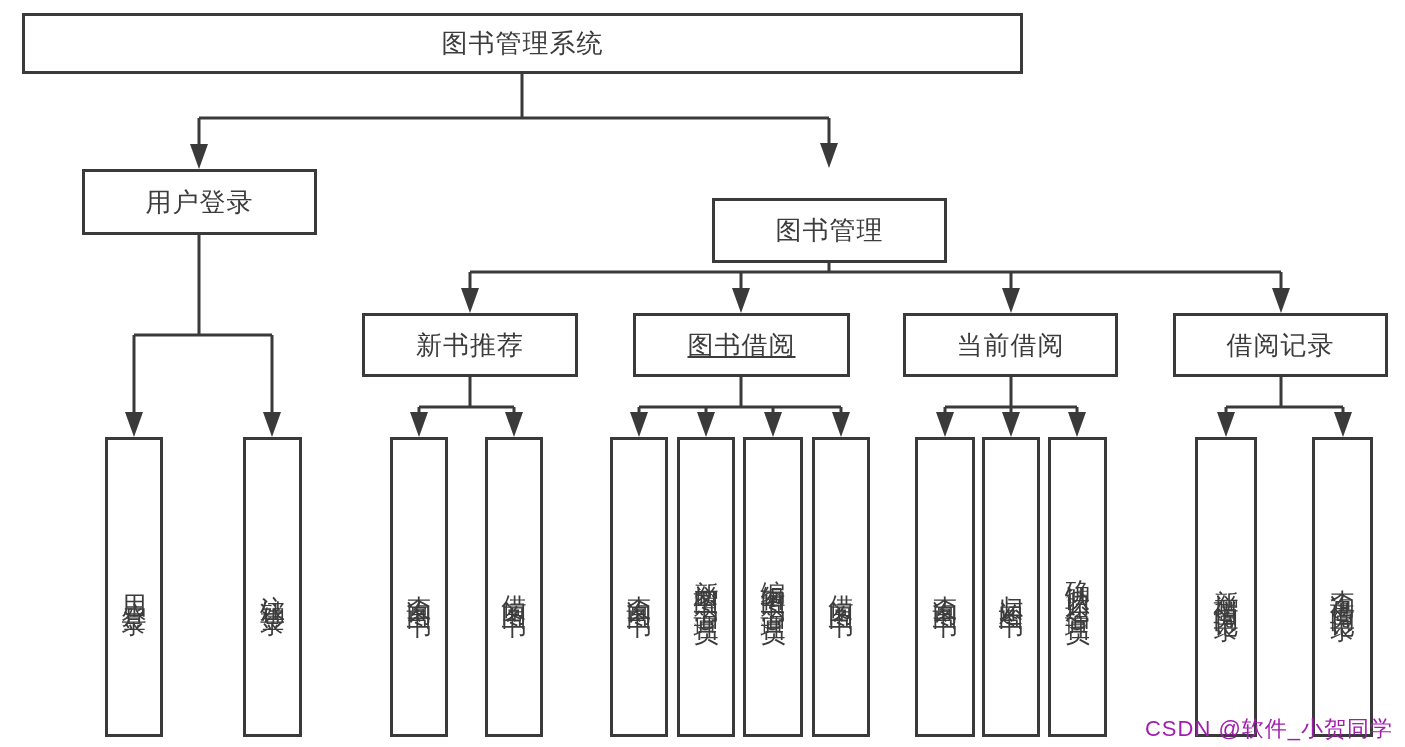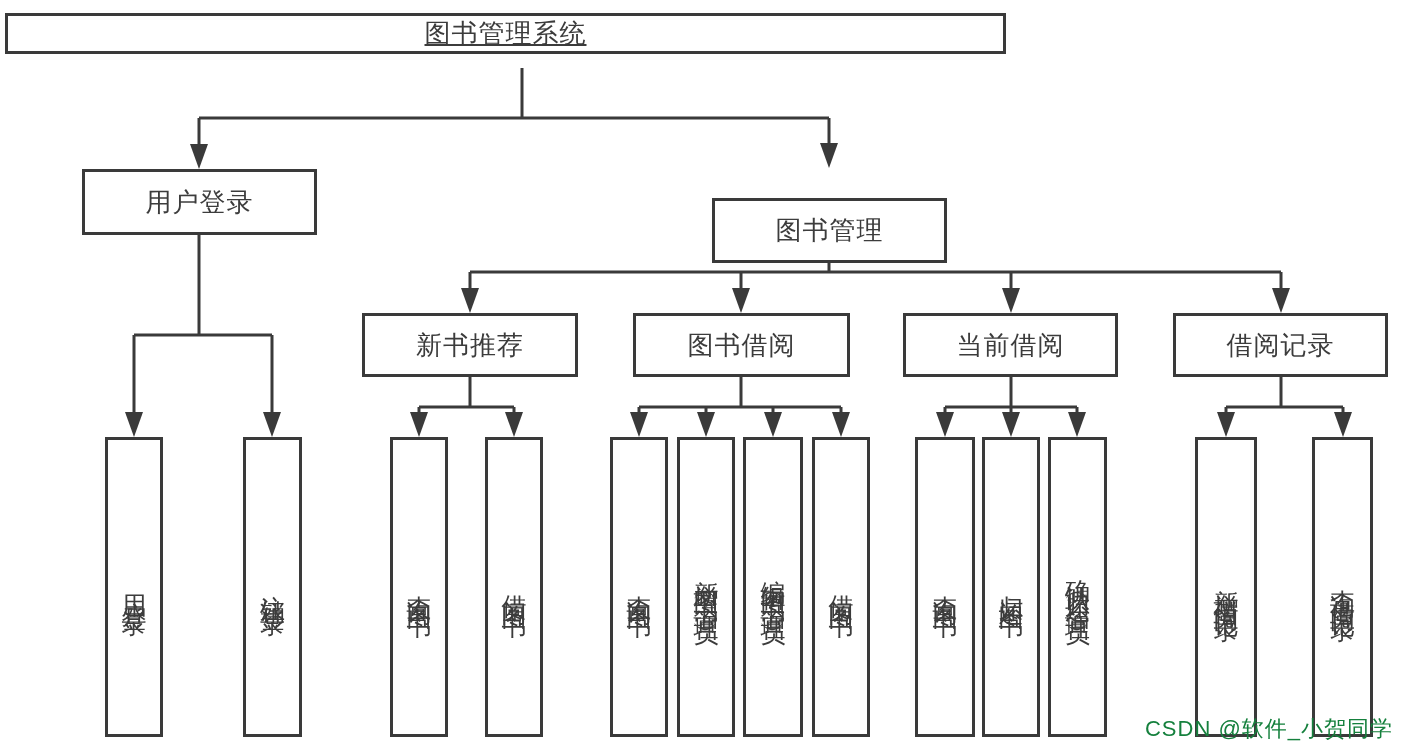--- a/index.html
+++ b/index.html
@@ -27,21 +27,21 @@
   .vnode span{
     writing-mode:vertical-rl;
     text-orientation:mixed;
     letter-spacing:6px;
     line-height:1;
   }
   .watermark{
     position:absolute;
     top:714px;right:12px;
     font-size:22px;
-    color:#15803d;
+    color:#a21caf;
     letter-spacing:1px;
     white-space:nowrap;
   }
 </style>
 </head>
 <body>
 
 <div id="canvas">
 
   <svg id="wires" viewBox="0 0 1405 747" xmlns="http://www.w3.org/2000/svg">
@@ -80,35 +80,35 @@
       <polygon points="1011,437 1002,412 1020,412"></polygon>
       <polygon points="1077,437 1068,412 1086,412"></polygon>
     </g>
     <g>
       <path d="M1281 377 V407 M1226 407 H1343 M1226 407 V415 M1343 407 V415"></path>
       <polygon points="1226,437 1217,412 1235,412"></polygon>
       <polygon points="1343,437 1334,412 1352,412"></polygon>
     </g>
   </svg>
 
-  <div class="node" style="left:5px;top:13px;width:1001px;height:41px;text-decoration:underline;">
+  <div class="node" style="left:22px;top:13px;width:1001px;height:61px;">
     <span>图书管理系统</span>
   </div>
 
   <div class="node" style="left:82px;top:169px;width:235px;height:66px;">
     <span>用户登录</span>
   </div>
   <div class="node" style="left:712px;top:169px;width:235px;height:65px;margin-top:29px;">
     <span>图书管理</span>
   </div>
 
   <div class="node" style="left:362px;top:313px;width:216px;height:64px;align-items:center;">
     <span>新书推荐</span>
   </div>
-  <div class="node" style="left:633px;top:313px;width:217px;height:64px;">
+  <div class="node" style="left:633px;top:313px;width:217px;height:64px;text-decoration:underline;">
     <span>图书借阅</span>
   </div>
   <div class="node" style="left:1173px;top:313px;width:215px;height:64px;">
     <span>借阅记录</span>
   </div>
   <div class="node" style="left:903px;top:313px;width:215px;height:64px;">
     <span>当前借阅</span>
   </div>
 
   <div class="node vnode" style="left:105px;top:437px;width:58px;height:300px;">

